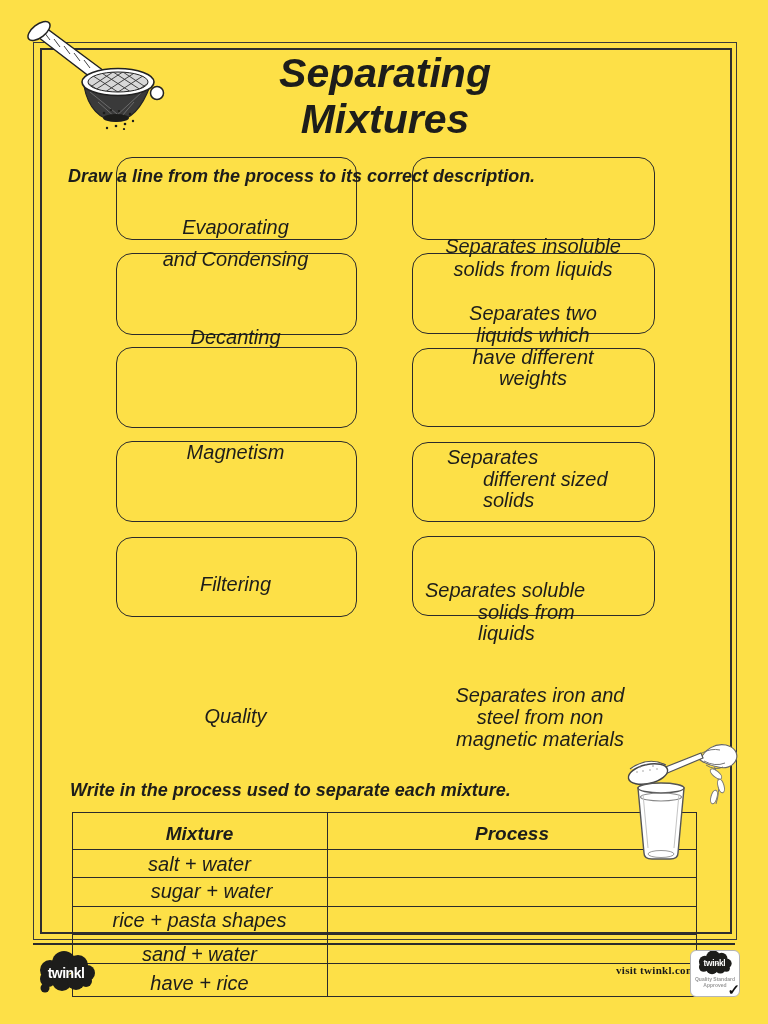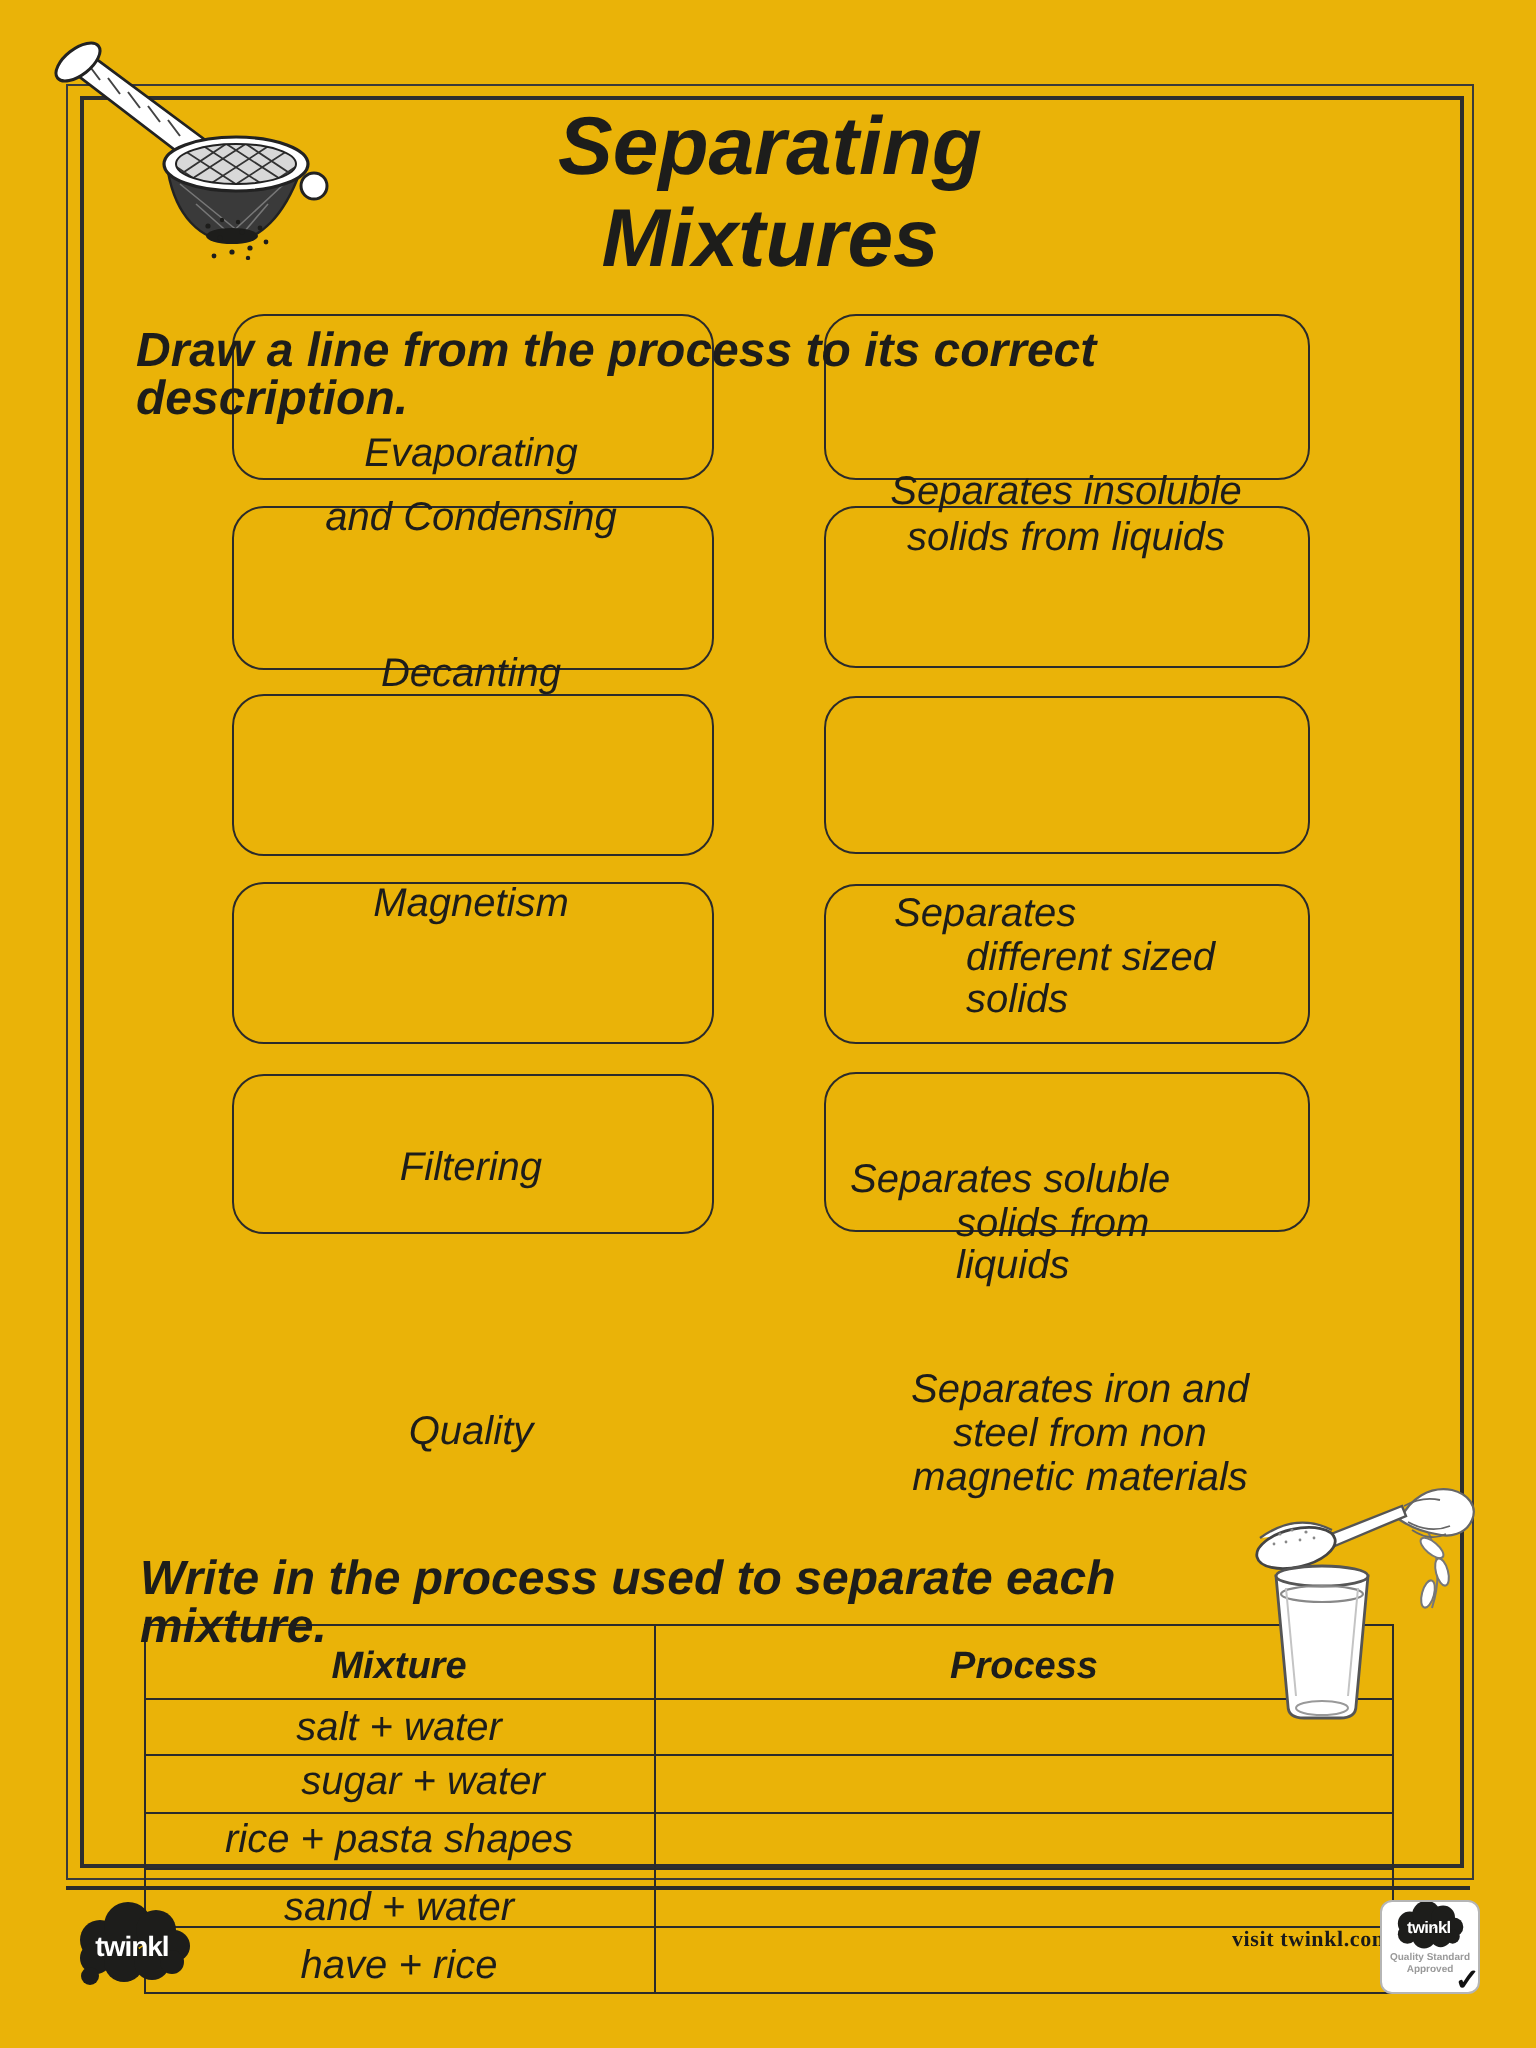--- a/index.html
+++ b/index.html
@@ -1,26 +1,26 @@
 <!DOCTYPE html>
 <html><head>
 <meta charset="utf-8">
 <style>
   html,body{margin:0;padding:0;background:#ffffff;}
-  #page{position:relative;width:768px;height:1024px;background:#eab308;overflow:hidden;
+  #page{position:relative;width:768px;height:1024px;background:#fde047;overflow:hidden;
         font-family:"Liberation Sans",sans-serif;color:#1d1d1b;}
   .abs{position:absolute;}
   
   .frame-outer{left:33px;top:42px;width:702px;height:896px;border:1.4px solid #3a3a3a;z-index:1;}
   .frame-inner{left:40px;top:48px;width:688px;height:882px;border:2.2px solid #2e2e2e;z-index:1;}
   .footer-rule{left:33px;top:943px;width:702px;height:2.4px;background:#2b2b2b;z-index:1;}
   
   .title{left:185px;width:400px;text-align:center;font-size:41px;line-height:46px;
          font-weight:bold;font-style:italic;z-index:3;}
-  .instr{font-size:24px;font-weight:bold;font-style:italic;line-height:24px;z-index:3;}
+  .instr{font-size:18px;font-weight:bold;font-style:italic;line-height:24px;z-index:3;}
   
   .mbox{border:1.6px solid #2b2b2b;border-radius:16px;background:transparent;z-index:2;}
   .lbl{font-style:italic;font-size:20px;line-height:22px;color:#1d1d1b;z-index:3;}
   .ctr{text-align:center;}
   
   .tline{background:#2b2b2b;z-index:2;}
   .thead{font-size:19px;font-weight:bold;font-style:italic;line-height:24px;text-align:center;z-index:3;}
   .trow{font-size:20px;font-style:italic;line-height:20px;text-align:center;z-index:3;}
   .pcell{z-index:3;}
   
@@ -61,20 +61,26 @@
   <div class="abs lbl ctr" style="left:116px;top:216px;width:239px;">Evaporating</div>
   <div class="abs lbl ctr" style="left:116px;top:248px;width:239px;">and Condensing</div>
   <div class="abs lbl ctr" style="left:116px;top:326px;width:239px;">Decanting</div>
   <div class="abs lbl ctr" style="left:116px;top:441px;width:239px;">Magnetism</div>
   <div class="abs lbl ctr" style="left:116px;top:573px;width:239px;">Filtering</div>
   <div class="abs lbl ctr" style="left:116px;top:705px;width:239px;">Quality</div>
 
   <div class="abs lbl ctr" style="left:413px;top:235px;width:240px;line-height:22.5px;">
     <div>Separates insoluble</div>
     <div>solids from liquids</div>
+  </div>
+  <div class="abs lbl ctr" style="left:413px;top:303px;width:240px;line-height:21.8px;">
+    <div>Separates two</div>
+    <div>liquids which</div>
+    <div>have different</div>
+    <div>weights</div>
   </div>
   <div class="abs lbl" style="left:425px;top:580px;line-height:21.5px;">
     <div>Separates soluble</div>
     <div style="margin-left:53px;">solids from</div>
     <div style="margin-left:53px;">liquids</div>
   </div>
   <div class="abs lbl" style="left:447px;top:447px;line-height:21.7px;">
     <div>Separates</div>
     <div style="margin-left:36px;">different sized</div>
     <div style="margin-left:36px;">solids</div>

